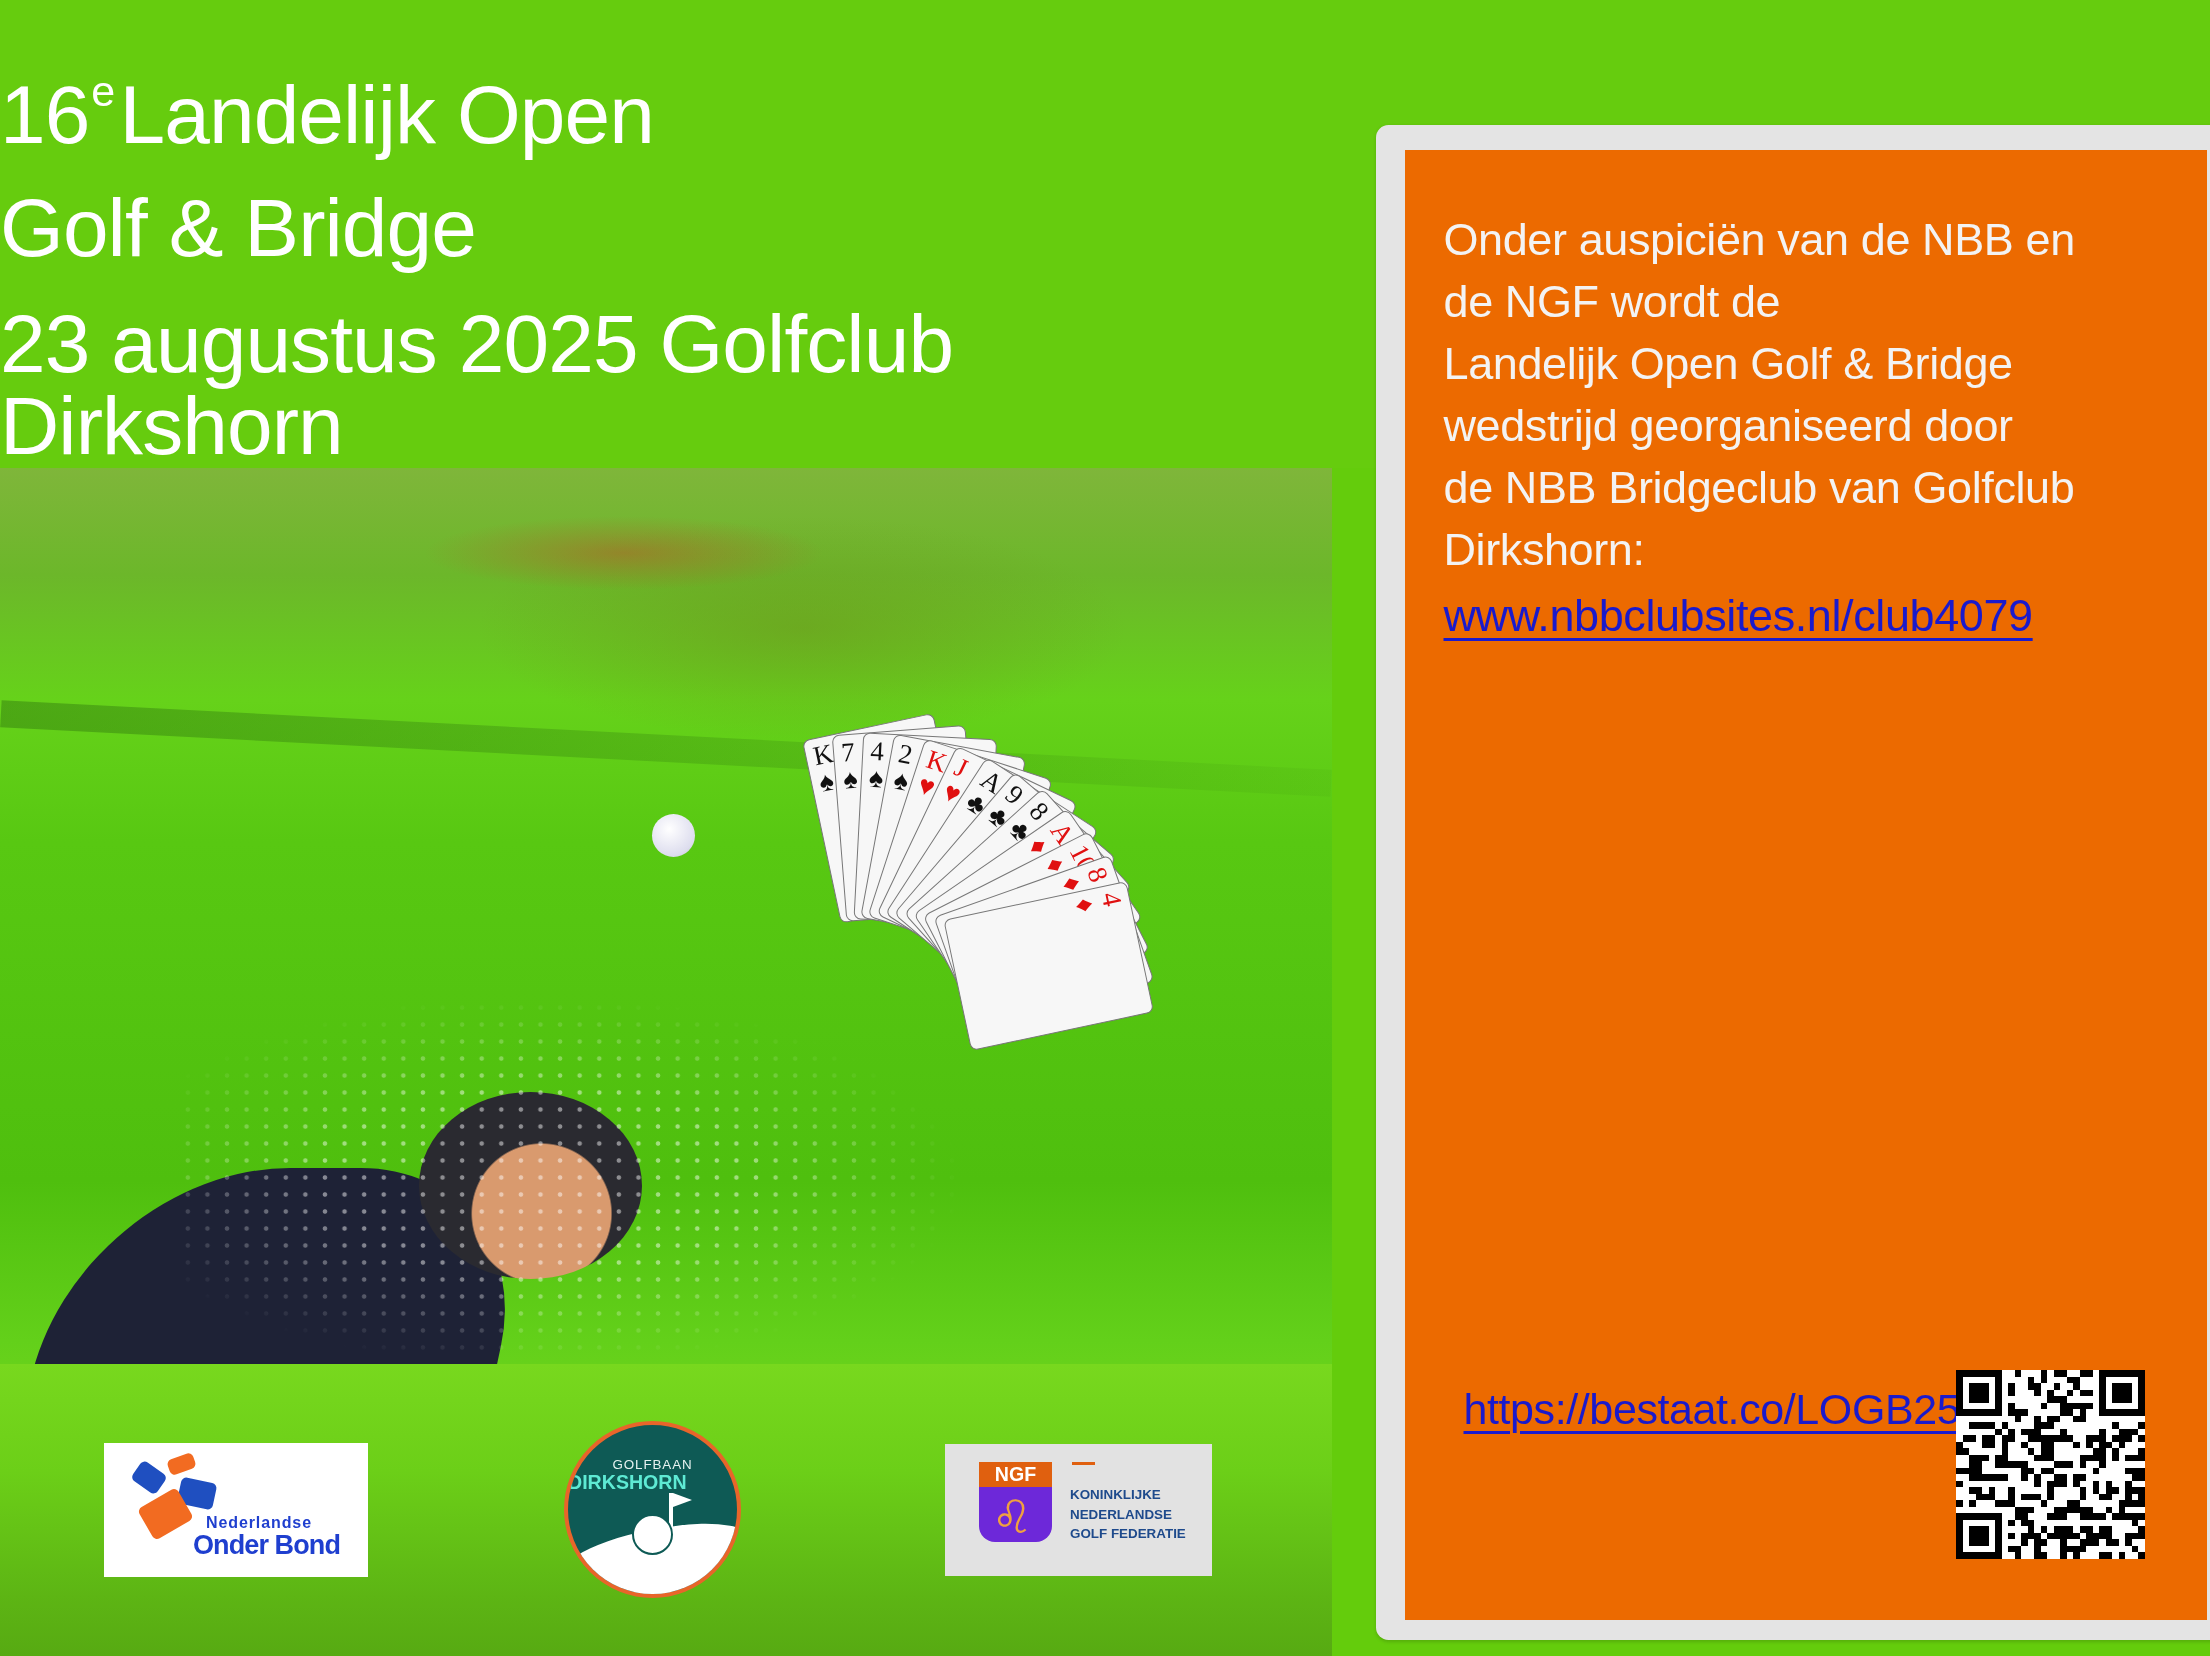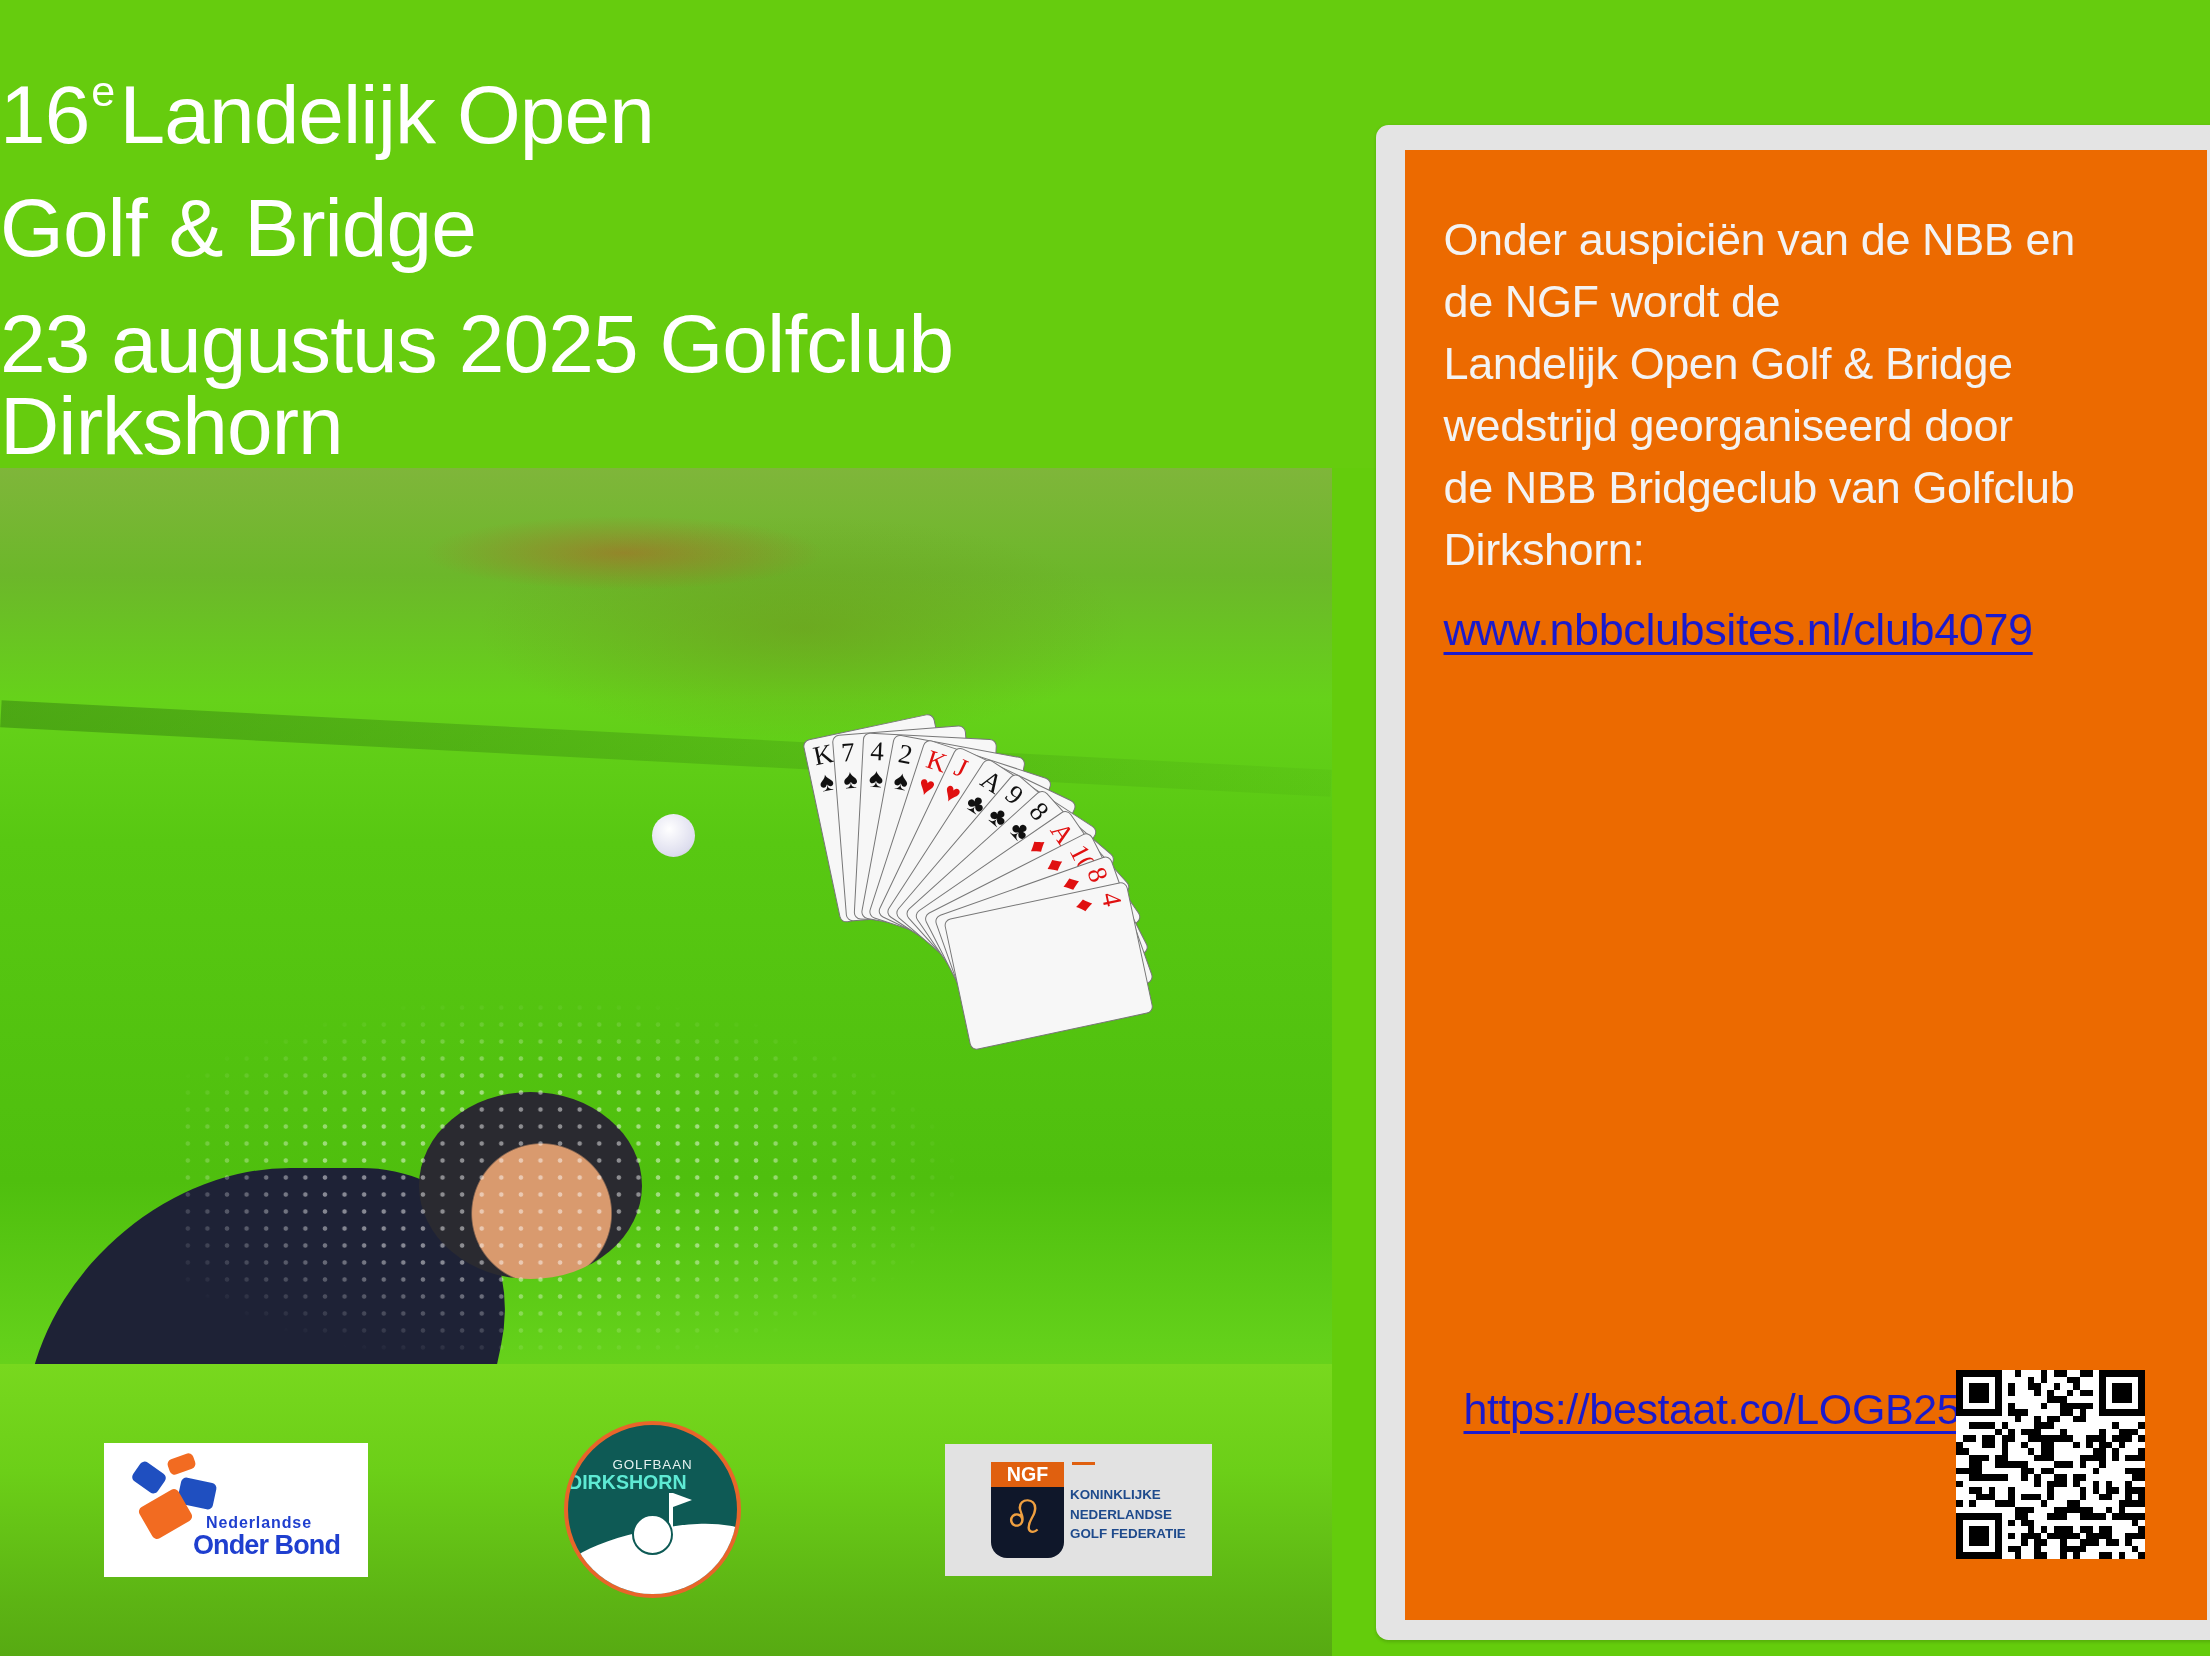--- a/index.html
+++ b/index.html
@@ -27,38 +27,38 @@
   
   .cards{position:absolute;left:833px;top:720px;width:392px;height:356px;}
   .card{position:absolute;width:134px;height:187px;background:#f7f7f7;border:0.9px solid #777;border-radius:7.1px;transform-origin:36px 196px;font-family:"Liberation Serif",serif;font-size:27px;padding:3.6px 0 0 7.1px;box-sizing:border-box;}
   .card.red{color:#e01010;} .card.black{color:#111;}
   
   .panel{position:absolute;left:1328px;top:125px;width:855px;height:1515px;background:#e4e4e4;border-radius:12.5px;box-shadow:0 1.8px 3.6px rgba(0,0,0,.15);margin-left:48px;}
   .panel-inner{position:absolute;left:28.5px;top:25px;width:802px;height:1470px;background:#ec6a00;}
   .ptext{position:absolute;left:39px;color:#f3f3f3;font-size:45px;line-height:62px;white-space:pre;letter-spacing:-0.4px;}
   .link{color:#1a1acc;text-decoration:underline;text-decoration-thickness:2.7px;text-underline-offset:7.1px;}
   .p1{top:59px;}
-  .l1{top:449px;text-align:right;}
+  .l1{top:435px;text-align:right;}
   .p2{top:552px;}
   .trim{position:absolute;left:59px;top:1233px;font-size:43px;line-height:53px;}
   .qr{position:absolute;left:551px;top:1220px;width:189px;height:189px;background:#fff;}
   
   .logo-nbb{position:absolute;left:104px;top:1443px;width:264px;height:134px;background:#fff;}
   .nbb-sq{position:absolute;border-radius:5.3px;}
   .nbb-text1{position:absolute;left:102px;top:71px;font-size:16px;color:#1f3fcf;font-weight:bold;letter-spacing:0.9px;}
   .nbb-text2{position:absolute;left:89px;top:87px;font-size:27px;color:#1f3fcf;font-weight:bold;letter-spacing:-0.9px;}
   .logo-dirk{position:absolute;left:564px;top:1421px;width:169px;height:169px;border-radius:50%;background:#0e5a55;border:4.5px solid #e8652a;overflow:hidden;}
   .dirk-sub{position:absolute;top:32px;width:100%;text-align:center;color:#e6f2f0;font-size:13.4px;letter-spacing:0.9px;}
   .dirk-main{position:absolute;top:46px;width:100%;text-align:left;color:#5eead4;font-size:19.6px;font-weight:bold;}
   .dirk-green{position:absolute;left:-18px;top:105px;width:214px;height:107px;background:#fff;border-radius:50% 40% 0 0/40% 30% 0 0;transform:rotate(-10deg);}
   .dirk-ball{position:absolute;left:64px;top:89px;width:37px;height:37px;border-radius:50%;background:#fff;border:2.7px solid #0e5a55;}
   .dirk-flag{position:absolute;left:101px;top:68px;width:3.6px;height:43px;background:#fff;}
   .dirk-flag:after{content:"";position:absolute;left:3.6px;top:0;border-left:19.6px solid #fff;border-top:7.1px solid transparent;border-bottom:7.1px solid transparent;}
   .logo-ngf{position:absolute;left:945px;top:1444px;width:267px;height:132px;background:#e2e2e2;}
-  .ngf-shield{position:absolute;left:46px;top:18px;width:73px;height:96px;background:#0f172a;border-radius:0 0 16px 16px;overflow:hidden;}
+  .ngf-shield{position:absolute;left:34px;top:18px;width:73px;height:80px;background:#6d28d9;border-radius:0 0 16px 16px;overflow:hidden;}
   .ngf-top{position:absolute;left:0;top:0;width:73px;height:25px;background:#e0600f;color:#fff;font-size:19.6px;font-weight:bold;text-align:center;line-height:25px;}
   .ngf-lion{position:absolute;left:12.5px;top:32px;font-size:46px;color:#f0a040;line-height:1;}
   .ngf-dash{position:absolute;left:127px;top:18px;width:23px;height:2.7px;background:#e0600f;}
   .ngf-text{position:absolute;left:125px;top:41px;color:#1e4a8c;font-size:13.4px;font-weight:bold;line-height:19.6px;white-space:pre;}
 </style>
 </head>
 <body>
 
 <div class="top-band"></div>
 

